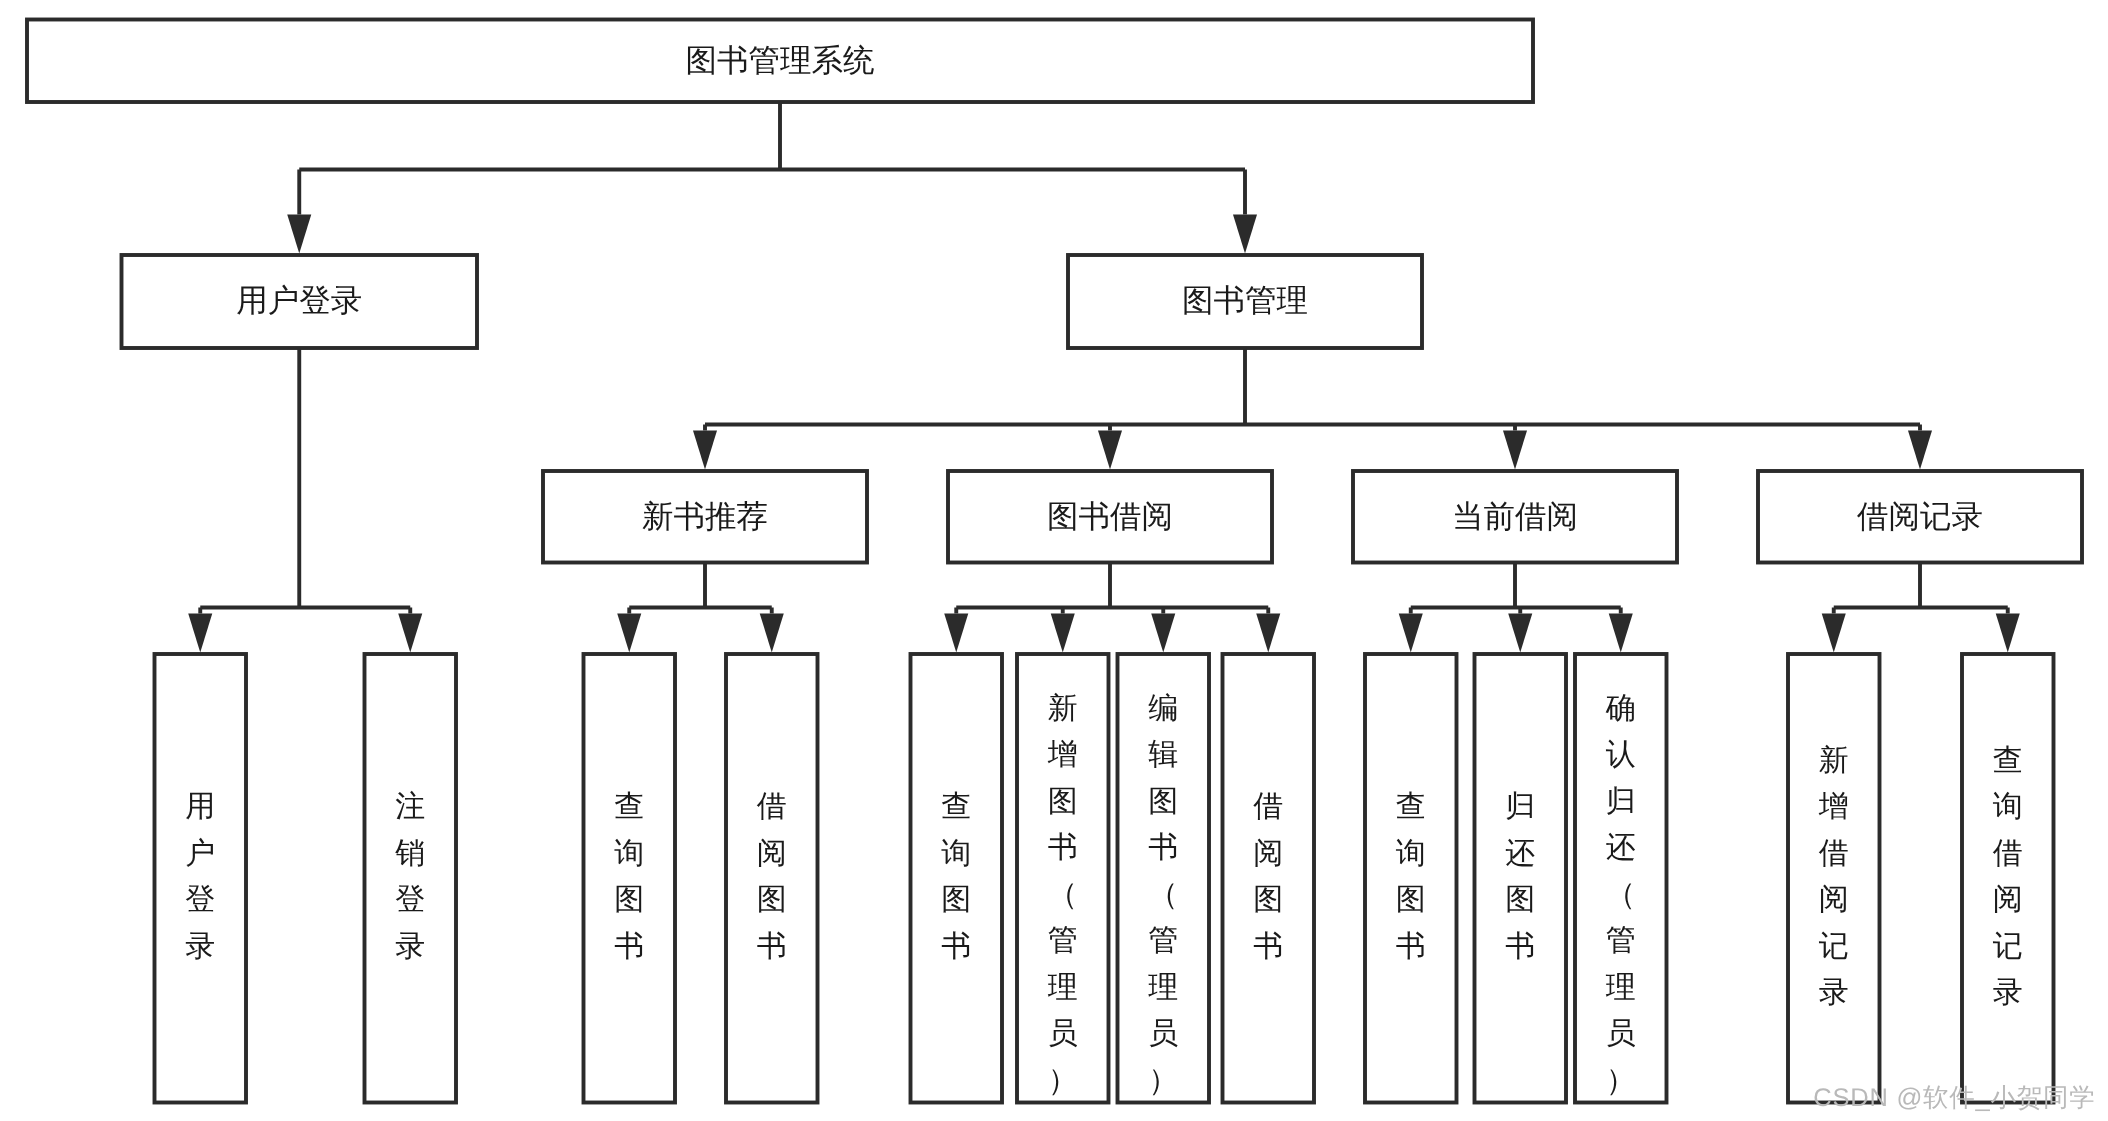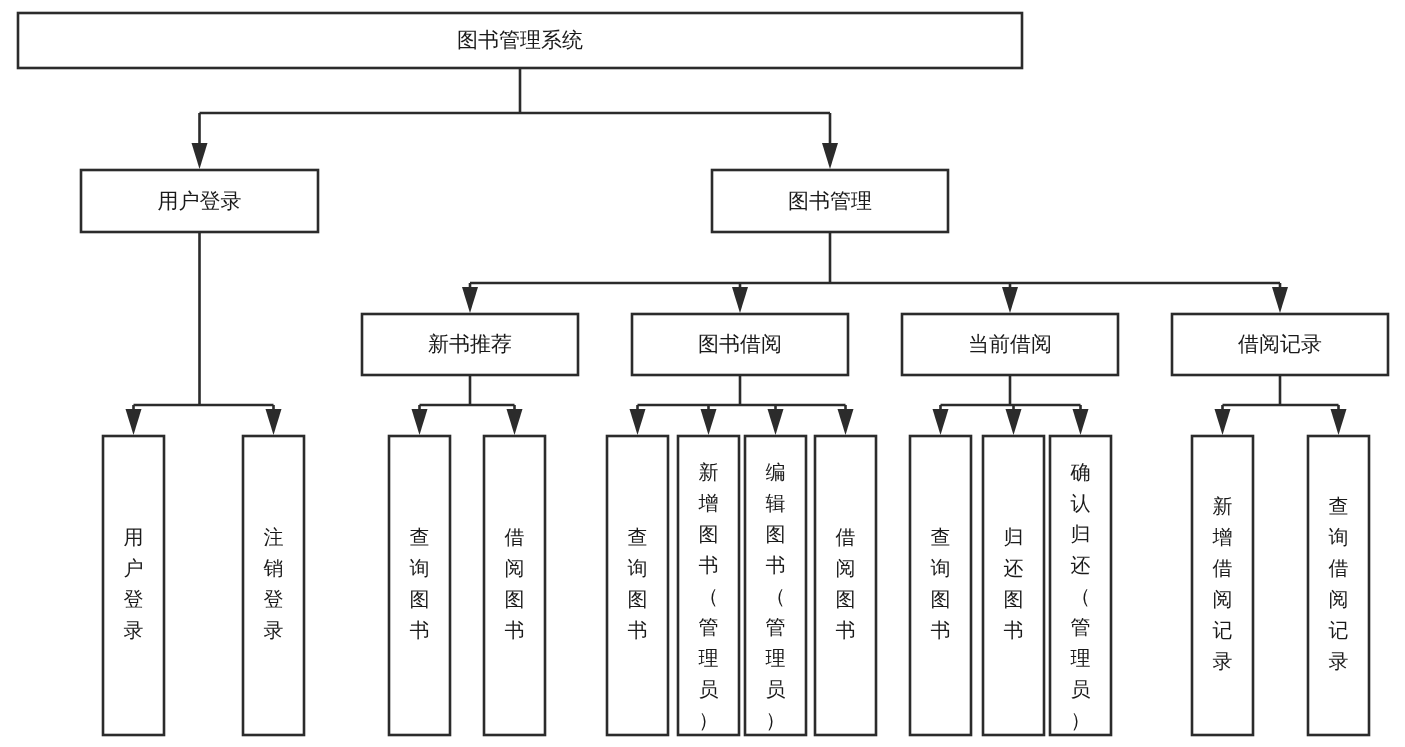--- a/index.html
+++ b/index.html
@@ -202,13 +202,14 @@
         <g>
           <rect x="1192" y="436" width="61" height="299" class="node-box"></rect>
           <text class="node-label leaf" x="1222.5" y="0"><tspan x="1222.5" y="508">新</tspan><tspan x="1222.5" y="539">增</tspan><tspan x="1222.5" y="570">借</tspan><tspan x="1222.5" y="601">阅</tspan><tspan x="1222.5" y="632">记</tspan><tspan x="1222.5" y="663">录</tspan></text>
         </g>
         <g>
           <rect x="1308" y="436" width="61" height="299" class="node-box"></rect>
           <text class="node-label leaf" x="1338.5" y="0"><tspan x="1338.5" y="508">查</tspan><tspan x="1338.5" y="539">询</tspan><tspan x="1338.5" y="570">借</tspan><tspan x="1338.5" y="601">阅</tspan><tspan x="1338.5" y="632">记</tspan><tspan x="1338.5" y="663">录</tspan></text>
         </g>
       </g>
     </svg>
+  <div class="watermark">CSDN @软件_小贺同学</div>
 </div>
 
 </body></html>

